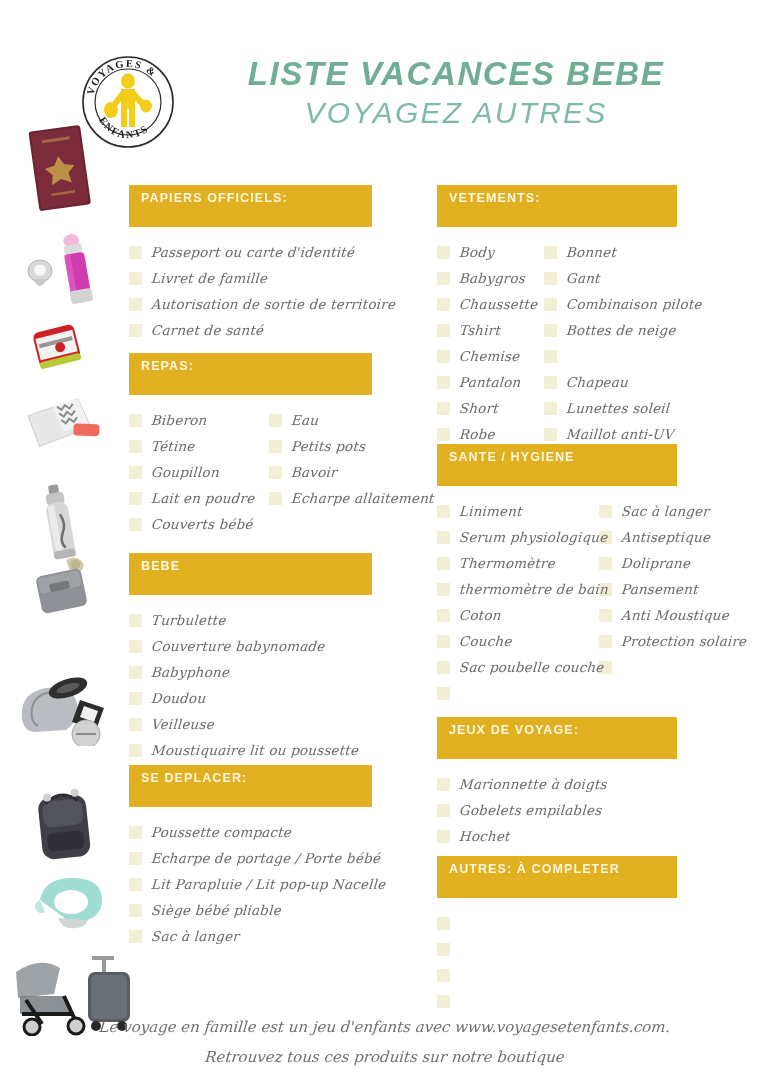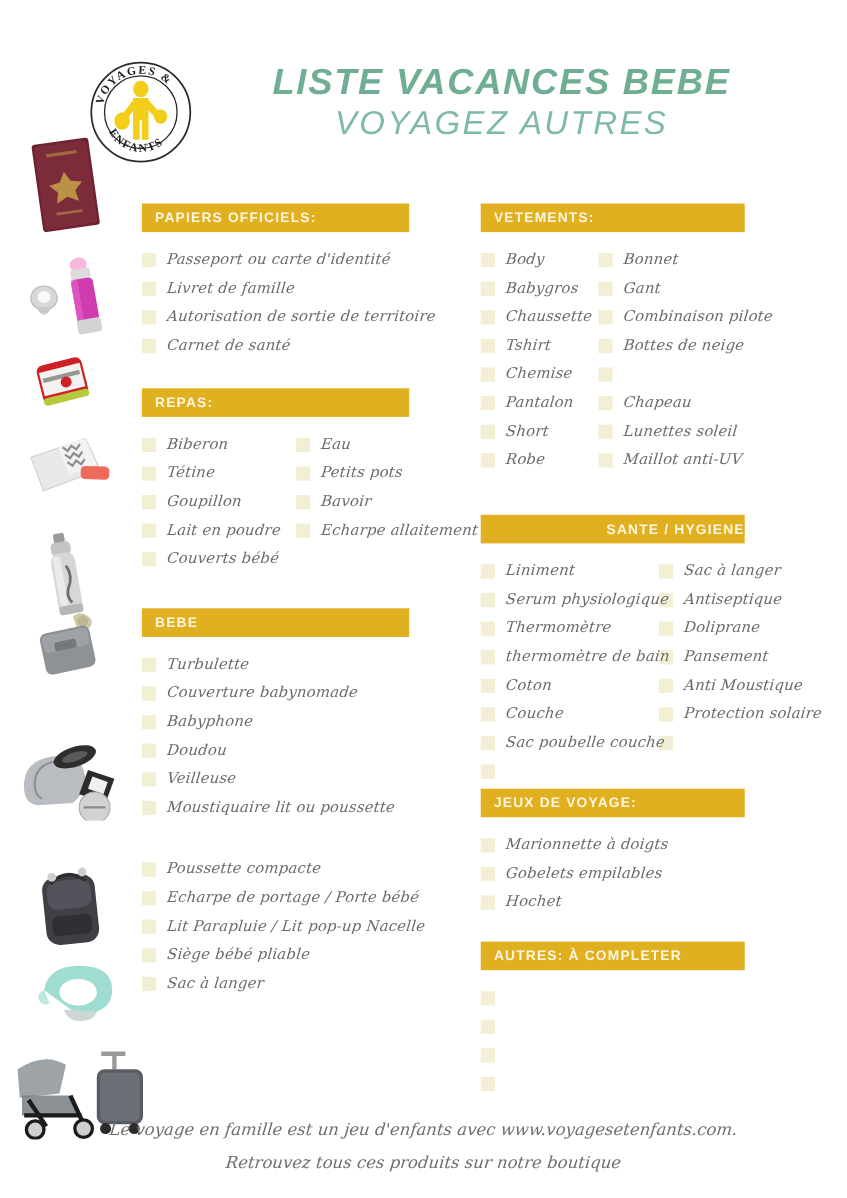--- a/index.html
+++ b/index.html
@@ -34,21 +34,21 @@
   .col-right{position:absolute;left:437px;top:0;width:250px;}
 
   .section{position:absolute;}
   .bar{
     background:#e1b021;
     color:#fdf6e0;
     font-family:"Liberation Sans",sans-serif;
     font-weight:bold;font-size:12.5px;letter-spacing:1.1px;
     padding:7px 0 7px 12px;
     box-sizing:border-box;
-    height:26px;line-height:12px;
+    height:42px;line-height:12px;
     white-space:nowrap;
     overflow:hidden;
   }
   .bar.wide{width:243px;}
   .bar.w240{width:240px;}
 
   .items{padding-top:12px;}
   .cols2{display:flex;}
   .colA{flex:0 0 auto;}
   .colB{flex:0 0 auto;}
@@ -342,20 +342,21 @@
           <span class="lbl">Veilleuse</span>
         </div>
         <div class="item">
           <span class="chk"></span>
           <span class="lbl">Moustiquaire lit ou poussette</span>
         </div>
       </div>
     </div>
 
     <div class="section" style="left:0;top:765px;">
+      <div class="bar wide">SE DEPLACER:</div>
       <div class="items">
         <div class="item">
           <span class="chk"></span>
           <span class="lbl">Poussette  compacte</span>
         </div>
         <div class="item">
           <span class="chk"></span>
           <span class="lbl">Echarpe de portage / Porte bébé</span>
         </div>
         <div class="item">
@@ -443,21 +444,21 @@
             <span class="lbl">Lunettes soleil</span>
           </div>
           <div class="item">
             <span class="chk"></span>
             <span class="lbl">Maillot anti-UV</span>
           </div>
         </div>
       </div>
     </div>
 
-    <div class="section" style="left:0;top:468px;text-align:right;">
+    <div class="section" style="left:0;top:444px;">
       <div class="bar w240">SANTE / HYGIENE</div>
       <div class="items cols2">
         <div class="colA" style="width:162px;">
           <div class="item">
             <span class="chk"></span>
             <span class="lbl">Liniment</span>
           </div>
           <div class="item">
             <span class="chk"></span>
             <span class="lbl">Serum physiologique</span>

